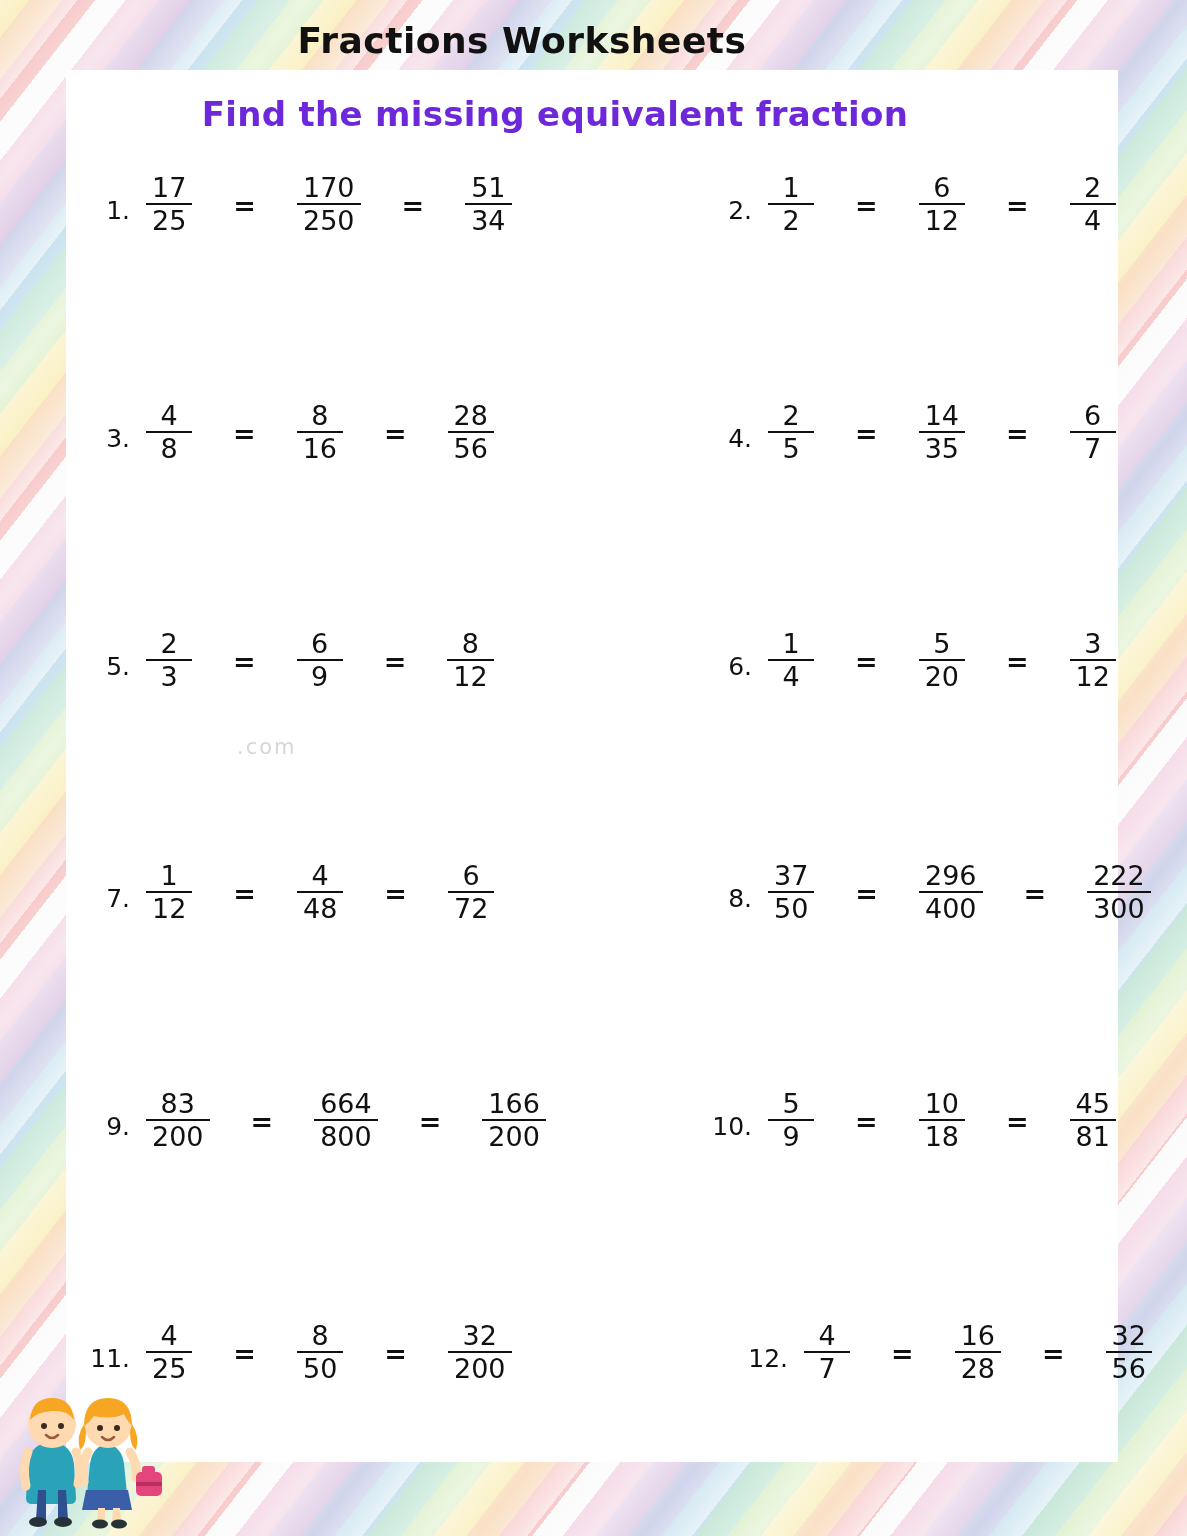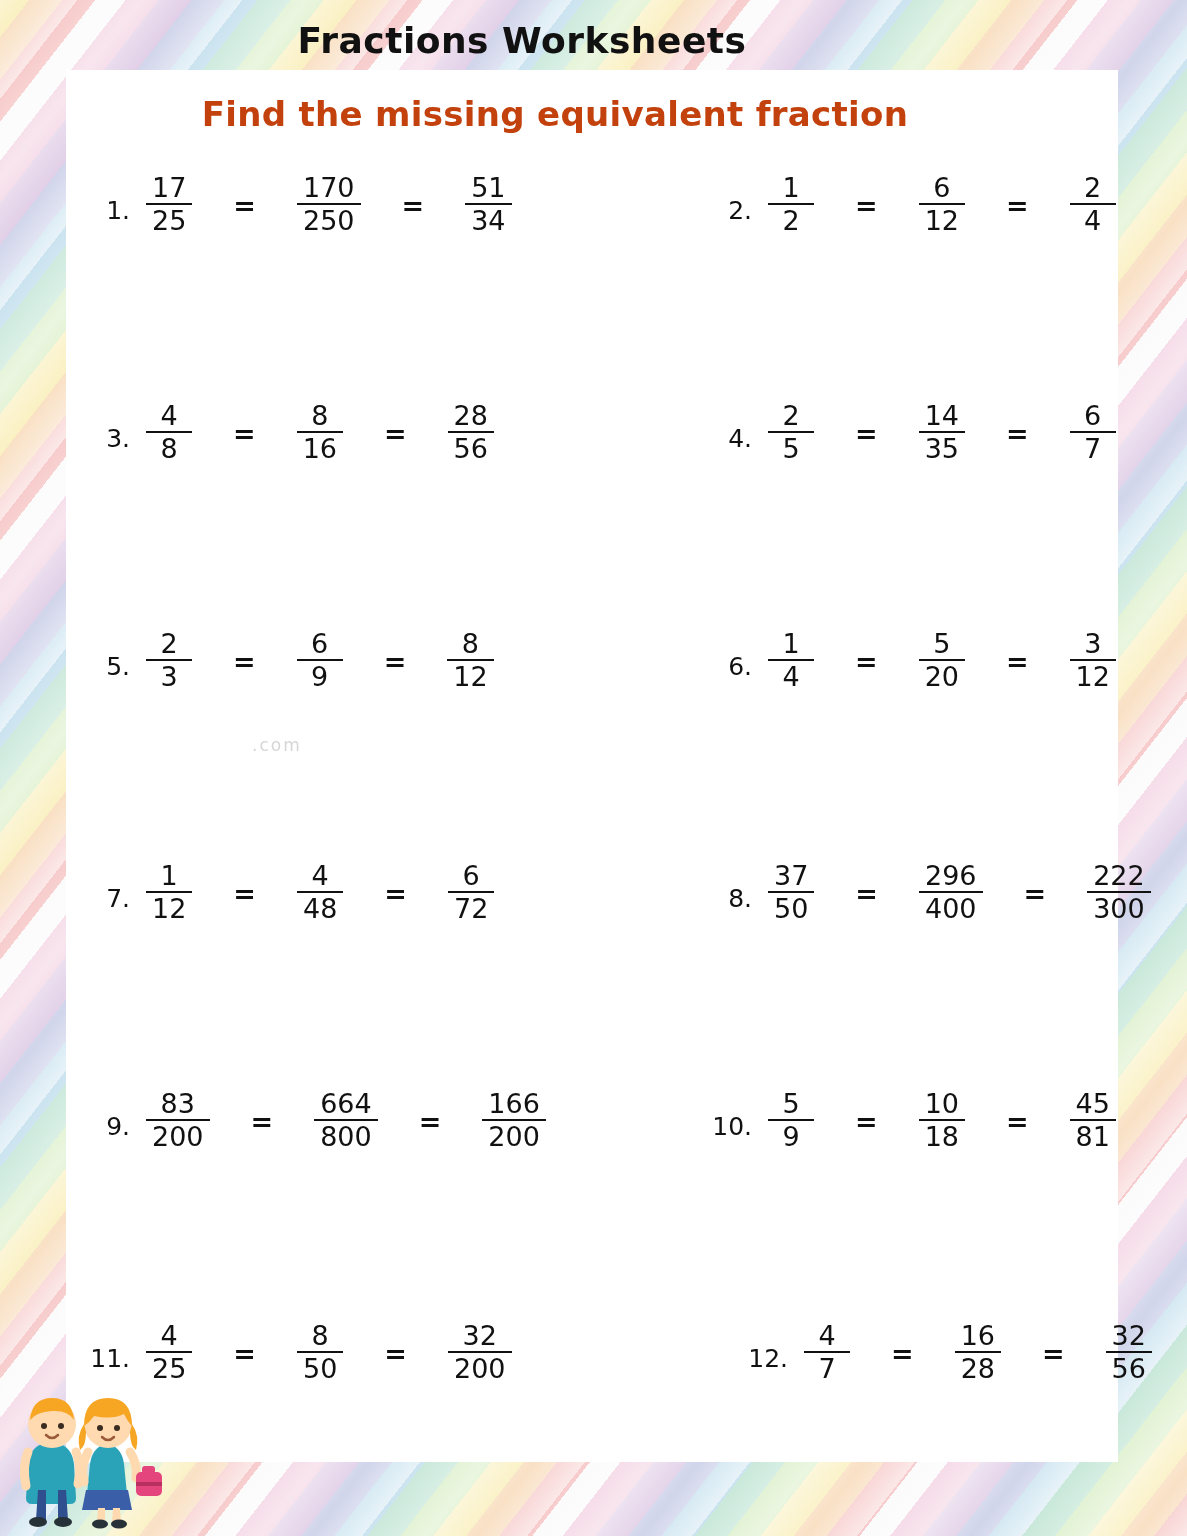--- a/index.html
+++ b/index.html
@@ -72,21 +72,21 @@
   }
   #worksheet-subtitle {
     position: absolute;
     top: 94px;
     left: 0;
     width: 1110px;
     text-align: center;
     font-family: "DejaVu Sans", sans-serif;
     font-weight: bold;
     font-size: 34px;
-    color: #c2410c;
+    color: #6d28d9;
     letter-spacing: 0.3px;
     z-index: 5;
   }
 
   
   #problems {
     position: absolute;
     left: 66px;
     top: 160px;
     width: 1052px;
@@ -155,26 +155,26 @@
   }
   #watermark .wm-letters {
     font-family: "DejaVu Sans", sans-serif;
     font-size: 46px;
     letter-spacing: 16px;
     color: #c9c9c9;
     opacity: 0.75;
   }
   #watermark .wm-dotcom {
     font-family: "DejaVu Sans", sans-serif;
-    font-size: 17px;
+    font-size: 21px;
     letter-spacing: 2px;
     color: #c9c9c9;
     opacity: 0.75;
     padding-bottom: 6px;
-    margin-left: 20px;
+    margin-left: 5px;
   }
 
   
   #kids {
     position: absolute;
     left: 8px;
     bottom: 6px;
     width: 190px;
     height: 190px;
     z-index: 8;

